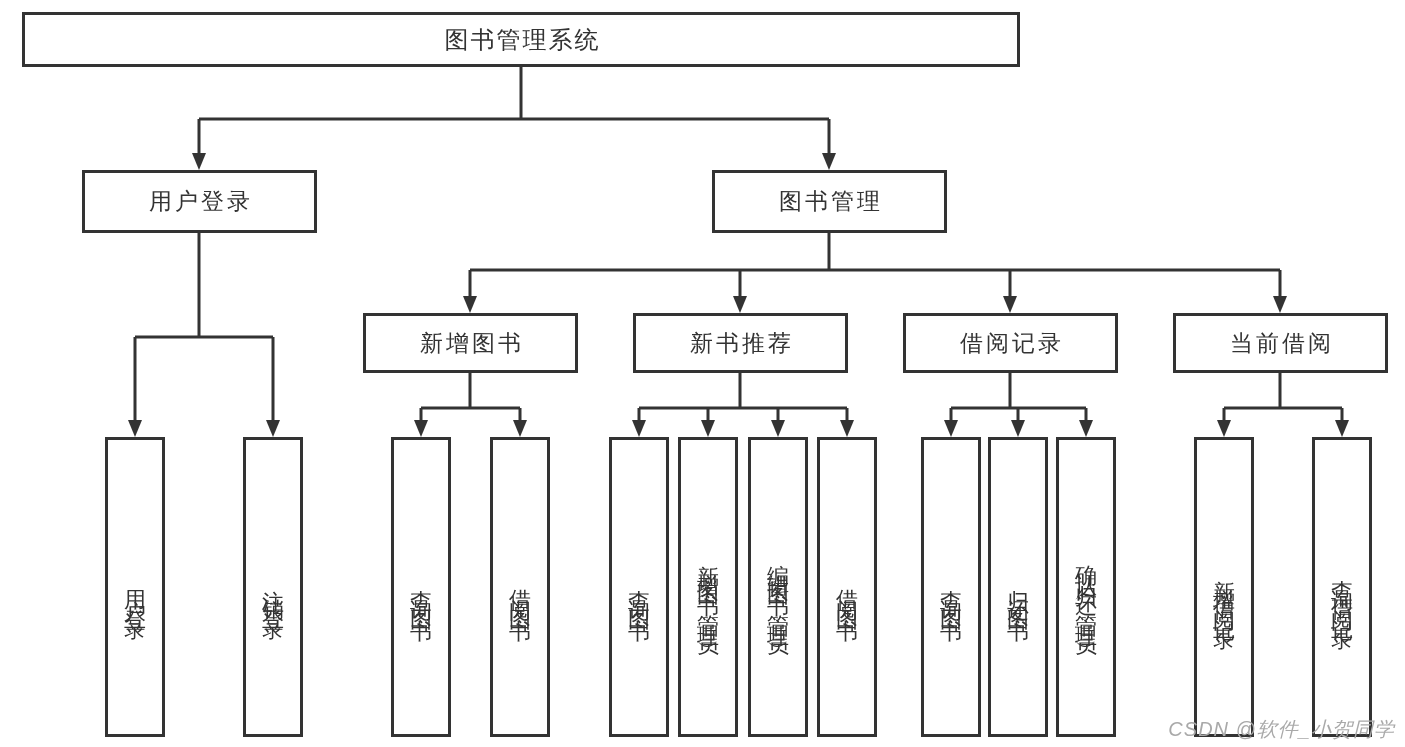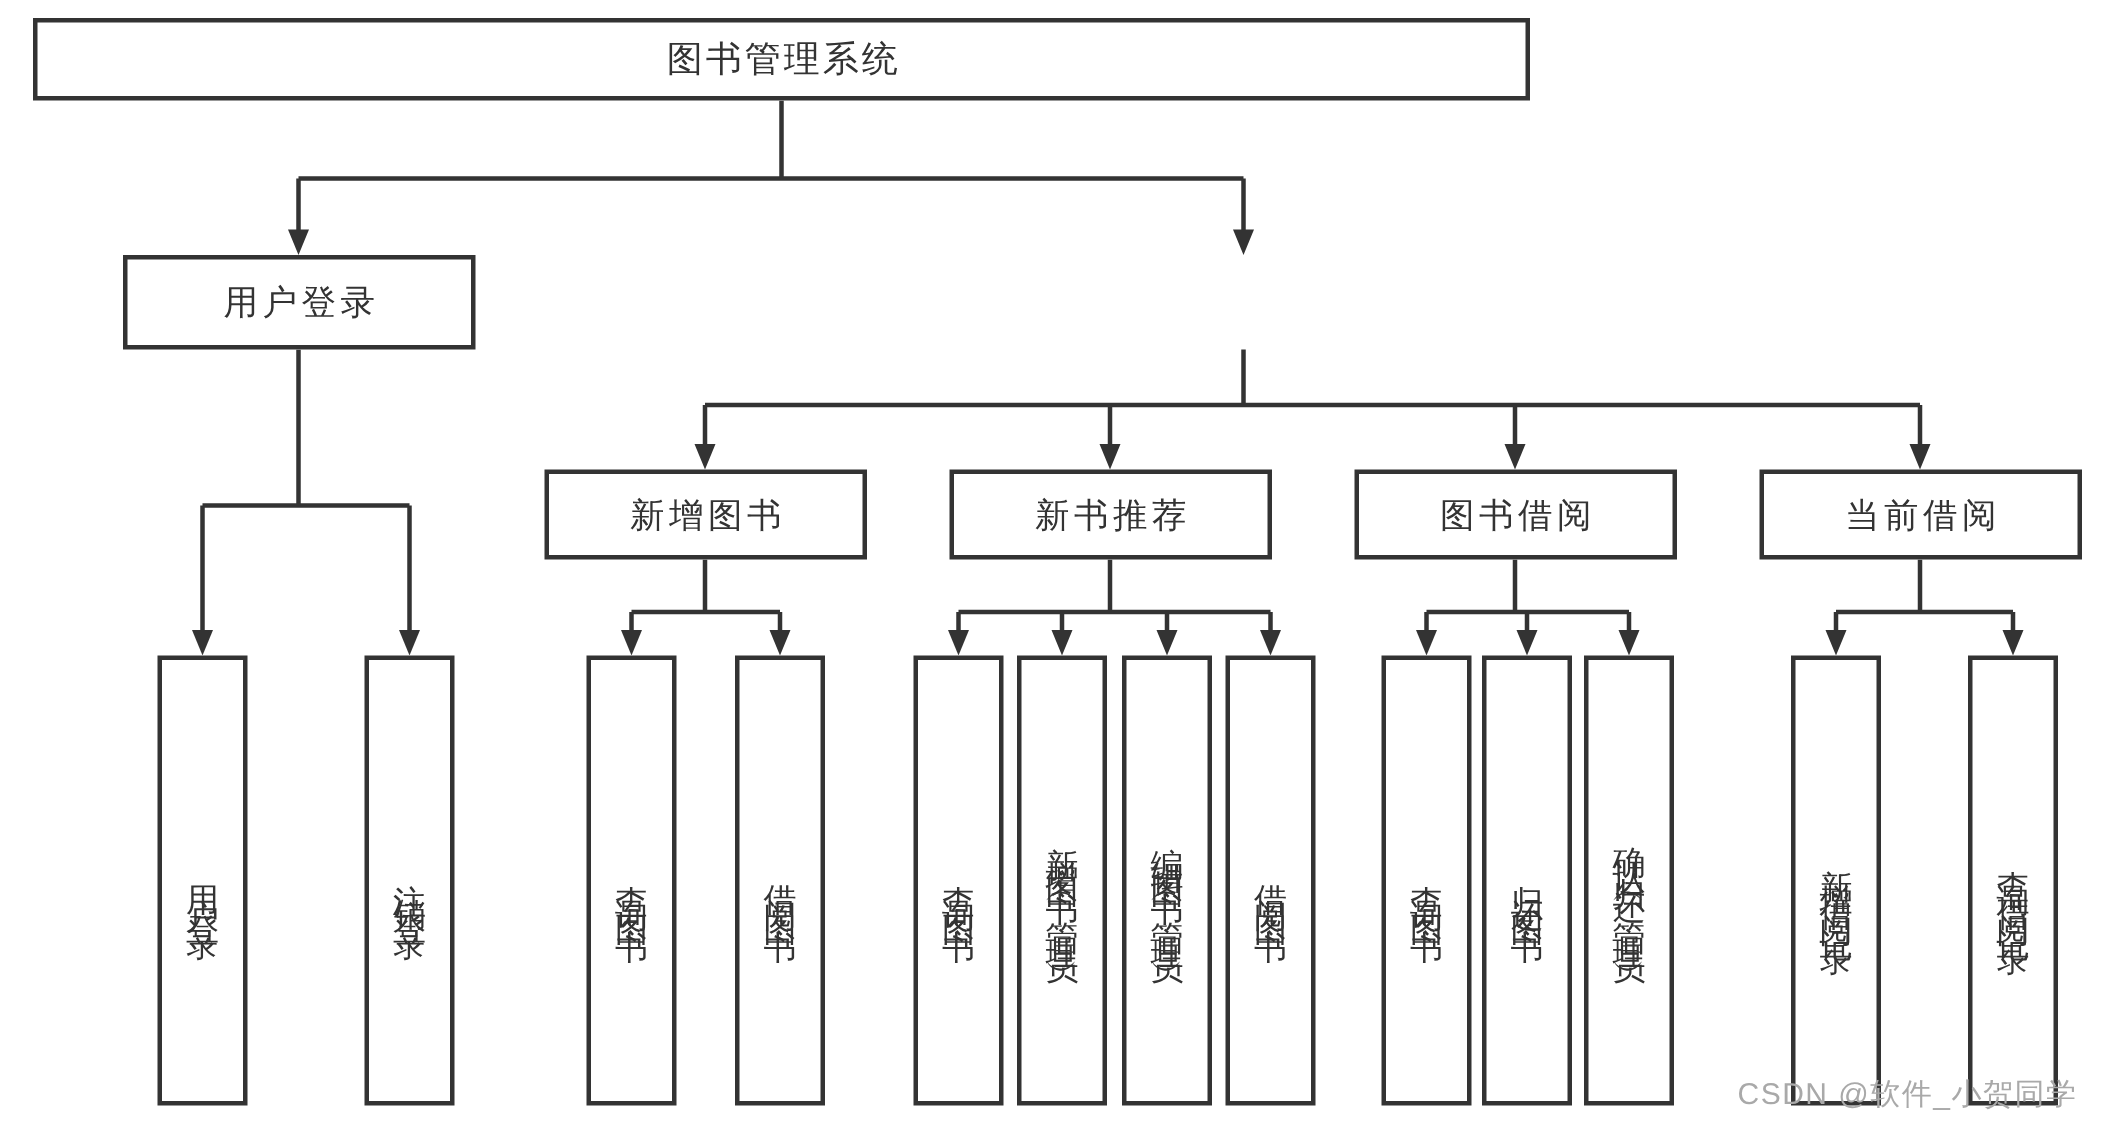--- a/index.html
+++ b/index.html
@@ -49,27 +49,28 @@
     letter-spacing: 2px;
   }
   .box.v {
     writing-mode: vertical-rl;
     font-size: 22px;
     letter-spacing: 10px;
     padding-top: 10px;
   }
   .watermark {
     position: absolute;
-    right: 20px;
+    right: 10px;
     bottom: 4px;
     font-size: 20px;
     letter-spacing: 1px;
     color: var(--watermark);
     z-index: 3;
     white-space: nowrap;
+    font-style: italic;
   }
 </style>
 </head>
 <body>
 
 <div class="canvas">
 
   <svg class="connectors" viewBox="0 0 1405 747" xmlns="http://www.w3.org/2000/svg">
     <path d="M521 67 V119 M199 119 H829 M199 119 V156 M829 119 V156
              M199 233 V337 M135 337 H273 M135 337 V423 M273 337 V423
@@ -97,24 +98,25 @@
       <polygon points="1011,420 1025,420 1018,437"></polygon>
       <polygon points="1079,420 1093,420 1086,437"></polygon>
       <polygon points="1217,420 1231,420 1224,437"></polygon>
       <polygon points="1335,420 1349,420 1342,437"></polygon>
     </g>
   </svg>
 
   <div class="box h root" style="left:22px; top:12px; width:998px; height:55px;">图书管理系统</div>
 
   <div class="box h" style="left:82px; top:170px; width:235px; height:63px;">用户登录</div>
+  <div class="box h" style="left:712px; top:170px; width:235px; height:63px;">图书管理</div>
 
   <div class="box h" style="left:363px; top:313px; width:215px; height:60px;">新增图书</div>
   <div class="box h" style="left:633px; top:313px; width:215px; height:60px;">新书推荐</div>
-  <div class="box h" style="left:903px; top:313px; width:215px; height:60px;">图书借阅</div>
+  <div class="box h" style="left:903px; top:313px; width:215px; height:60px;">借阅记录</div>
   <div class="box h" style="left:1173px; top:313px; width:215px; height:60px;">当前借阅</div>
 
   <div class="box v" style="left:105px; top:437px; width:60px; height:300px;">用户登录</div>
   <div class="box v" style="left:243px; top:437px; width:60px; height:300px;">注销登录</div>
 
   <div class="box v" style="left:391px; top:437px; width:60px; height:300px;">查询图书</div>
   <div class="box v" style="left:490px; top:437px; width:60px; height:300px;">借阅图书</div>
 
   <div class="box v" style="left:609px; top:437px; width:60px; height:300px;">查询图书</div>
   <div class="box v" style="left:678px; top:437px; width:60px; height:300px;">新增图书（管理员）</div>

